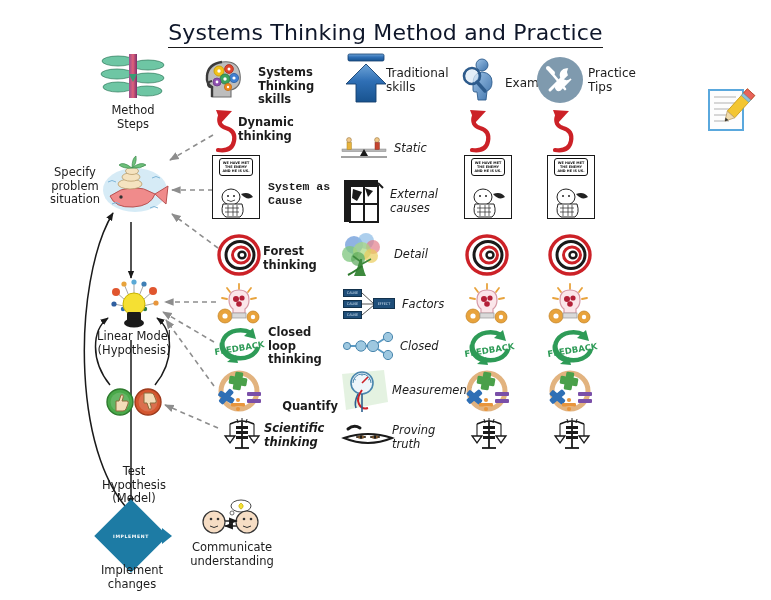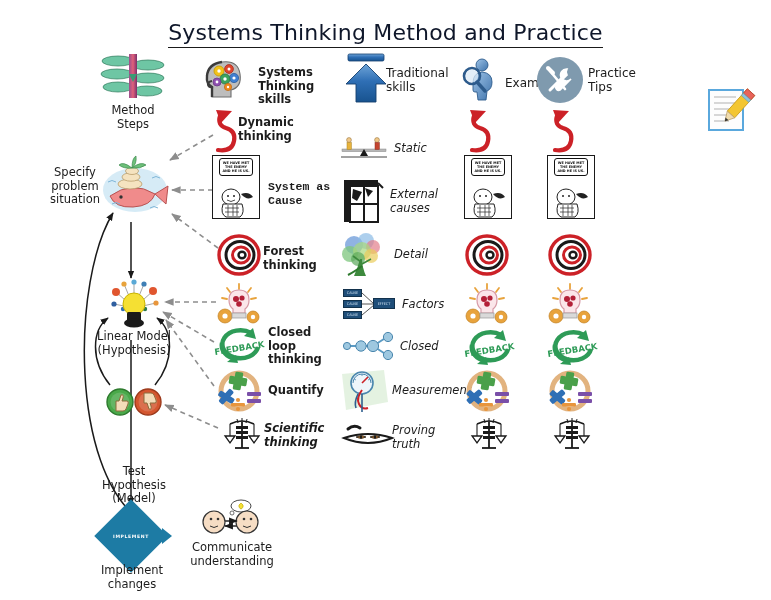--- a/index.html
+++ b/index.html
@@ -441,21 +441,21 @@
         <rect x="33" y="22" width="14" height="4" rx="1"></rect>
         <rect x="33" y="29" width="14" height="4" rx="1"></rect>
       </g>
       <g fill="#e8953c">
         <rect x="17" y="33" width="14" height="3.4" rx="1.2"></rect>
         <circle cx="24" cy="30" r="2.1"></circle>
           <circle cx="24" cy="39" r="2.1"></circle>
       </g>
     </svg>
   </div>
-  <div class="abs lbl lbl-bold" style="left:268px;top:384px;width:70px;">Quantify</div>
+  <div class="abs lbl lbl-bold" style="left:268px;top:400px;width:70px;text-align:right;">Quantify</div>
 
   <div class="abs icon" style="left:222px;top:418px;width:40px;height:34px;">
     <svg width="40" height="34" viewBox="0 0 40 34">
       <path d="M8 6 q12 -6 24 0" fill="none" stroke="#1a1a1a" stroke-width="1.6"></path>
       <line x1="20" y1="4" x2="20" y2="30" stroke="#1a1a1a" stroke-width="1.8"></line>
       <line x1="8" y1="6" x2="8" y2="18" stroke="#1a1a1a" stroke-width="1.1"></line>
       <line x1="32" y1="6" x2="32" y2="18" stroke="#1a1a1a" stroke-width="1.1"></line>
       <path d="M3 18 L13 18 L8 25 z" fill="none" stroke="#1a1a1a" stroke-width="1.3"></path>
       <path d="M27 18 L37 18 L32 25 z" fill="none" stroke="#1a1a1a" stroke-width="1.3"></path>
       <line x1="13" y1="30" x2="27" y2="30" stroke="#1a1a1a" stroke-width="1.8"></line>

